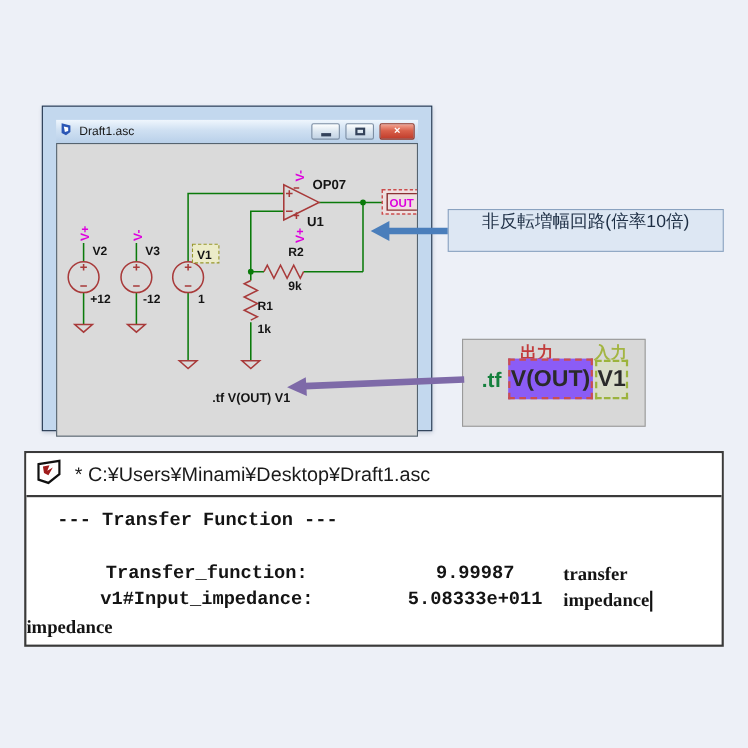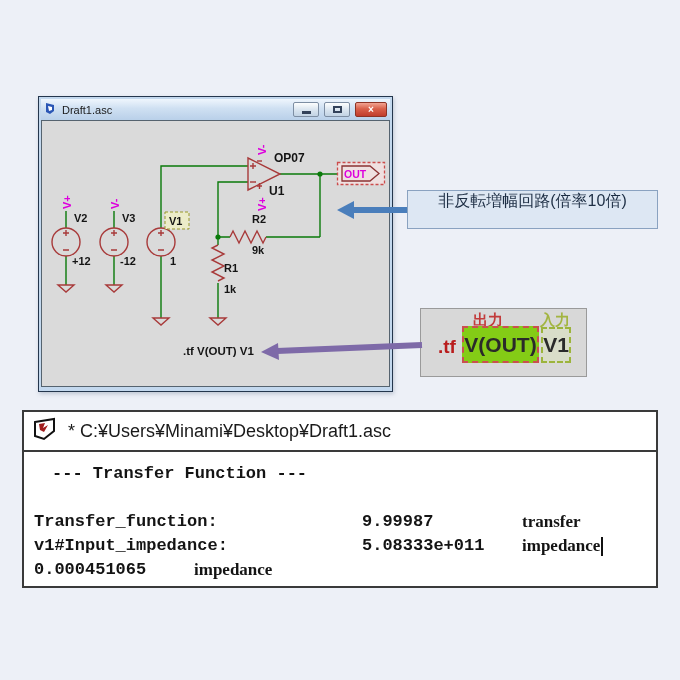--- a/index.html
+++ b/index.html
@@ -5,21 +5,21 @@
   html,body{margin:0;padding:0;}
   body{
     width:680px;height:680px;position:relative;overflow:hidden;
     background:#edf0f7;
     font-family:"Liberation Sans",sans-serif;
   }
   
   .win{
     position:absolute;left:38px;top:96px;width:355px;height:296px;
     background:#c3d8ee;border:1px solid #24364d;box-sizing:border-box;
-    padding:2px;box-shadow:1px 2px 4px rgba(60,80,110,.25);
+    padding:12px;box-shadow:1px 2px 4px rgba(60,80,110,.25);
   }
   .win-titlebar{
     height:21px;display:flex;align-items:center;gap:5px;padding:0 3px;
     background:linear-gradient(#eff6fd,#cfe0f2 45%,#b9d0e9);
   }
   .win-title{font-size:11px;color:#1a1a1a;flex:1;white-space:nowrap;}
   .win-btn{
     width:26px;height:15px;border:1px solid #7d8ea3;border-radius:2px;
     background:linear-gradient(#fdfefe,#dbe6f0 50%,#c2d3e4);
     display:flex;align-items:center;justify-content:center;box-sizing:border-box;
@@ -36,29 +36,29 @@
   }
   .win-client svg{display:block;}
   
   .anno-blue{
     position:absolute;left:407px;top:190px;width:251px;height:39px;box-sizing:border-box;
     background:#dde7f3;border:1px solid #8aa2c0;
     display:flex;justify-content:center;
     font-size:16px;color:#1d2e44;white-space:nowrap;
   }
   .callout{
-    position:absolute;left:420px;top:308px;width:167px;height:69px;box-sizing:border-box;
+    position:absolute;left:420px;top:308px;width:167px;height:80px;box-sizing:border-box;
     background:#d8d8d8;border:1px solid #9a9a9a;
   }
   .co-outlabel{position:absolute;left:52px;top:2px;font-size:15px;font-weight:bold;color:#c23b3b;}
   .co-inlabel{position:absolute;left:119px;top:2px;font-size:15px;font-weight:bold;color:#a3b542;}
-  .co-tf{position:absolute;left:17px;top:27px;font-size:19px;font-weight:bold;color:#b91c1c;}
+  .co-tf{position:absolute;left:17px;top:27px;font-size:19px;font-weight:bold;color:#15803d;}
   .co-vout{
     position:absolute;left:41px;top:17px;width:77px;height:37px;box-sizing:border-box;
-    border:2px dashed #cb4f4f;background:#84cc16;
+    border:2px dashed #cb4f4f;background:#8b5cf6;
     display:flex;align-items:center;justify-content:center;
     font-size:21px;font-weight:bold;color:#2a2a2a;
   }
   .co-v1{
     position:absolute;left:120px;top:18px;width:30px;height:36px;box-sizing:border-box;
     border:2px dashed #9cb43c;background:#d9ddc9;
     display:flex;align-items:center;justify-content:center;
     font-size:21px;font-weight:bold;color:#2a2a2a;
   }
   
@@ -70,21 +70,21 @@
     height:38px;display:flex;align-items:center;gap:10px;padding:0 8px;
     border-bottom:2px solid #3a3a3a;background:#ffffff;
   }
   .log-title{font-size:18px;color:#1a1a1a;white-space:nowrap;}
   .log-body{
     font-family:"Liberation Mono",monospace;font-weight:bold;font-size:17px;
     color:#141414;padding-top:10px;
   }
   .log-header{padding-left:28px;line-height:24px;}
   .log-rows{margin-top:24px;}
-  .log-row{display:flex;line-height:24px;padding-left:10px;}
+  .log-row{display:flex;line-height:24px;text-align:center;}
   .log-label{width:328px;flex:none;white-space:nowrap;}
   .log-value{width:160px;flex:none;white-space:nowrap;}
   .log-unit{white-space:nowrap;display:flex;align-items:center;font-family:Liberation Serif, serif;}
   .caret{display:inline-block;width:2px;height:19px;background:#111;margin-left:1px;}
   
   .overlay{position:absolute;left:0;top:0;pointer-events:none;}
 </style>
 </head>
 <body>
 
@@ -221,21 +221,20 @@
       </div>
       <div class="log-row">
         <span class="log-label">v1#Input_impedance:</span>
         <span class="log-value">5.08333e+011</span>
         <span class="log-unit">
             <span>impedance</span>
             <span class="caret"></span>
           </span>
       </div>
       <div class="log-row">
-        <span class="log-value">0.000451065</span>
         <span class="log-unit">impedance</span>
       </div>
     </div>
   </div>
 </div>
 
 <svg class="overlay" width="680" height="680" viewBox="0 0 680 680">
   <g>
     <line x1="407" y1="210" x2="352" y2="210" stroke="#4a7ebb" stroke-width="6"></line>
     <polygon points="337,210 354,201 354,219" fill="#4a7ebb"></polygon>

